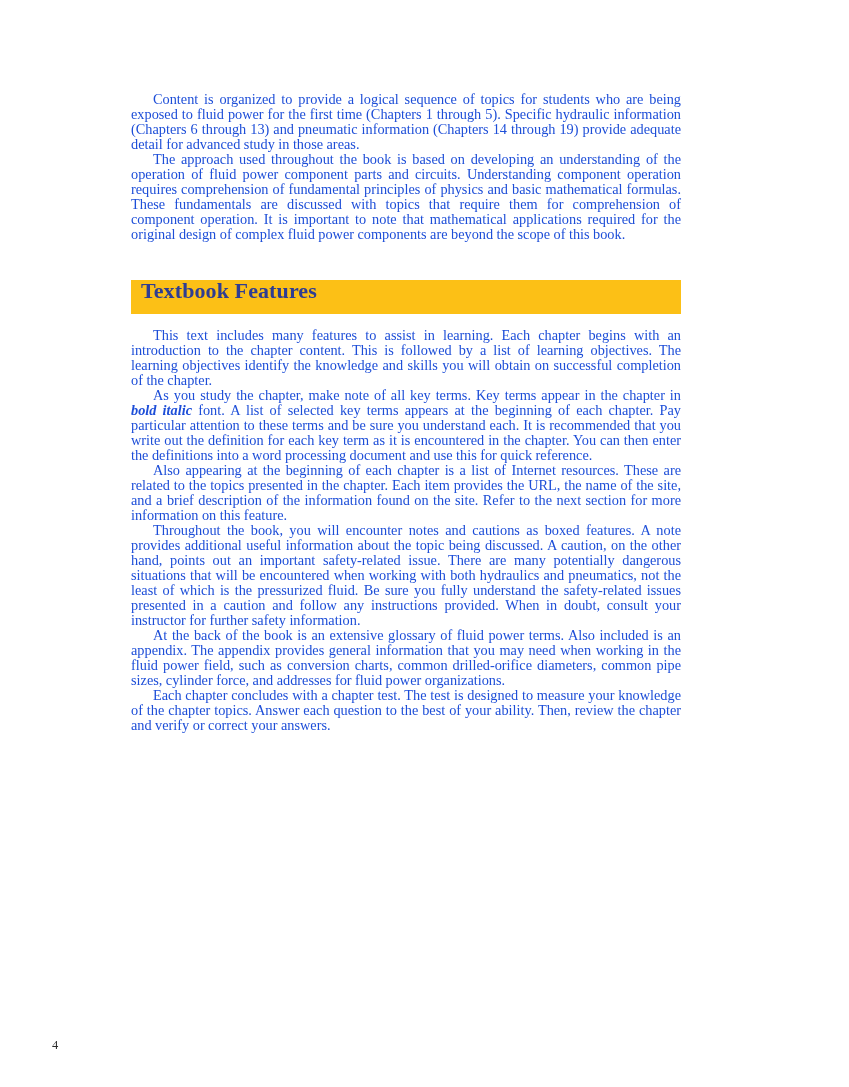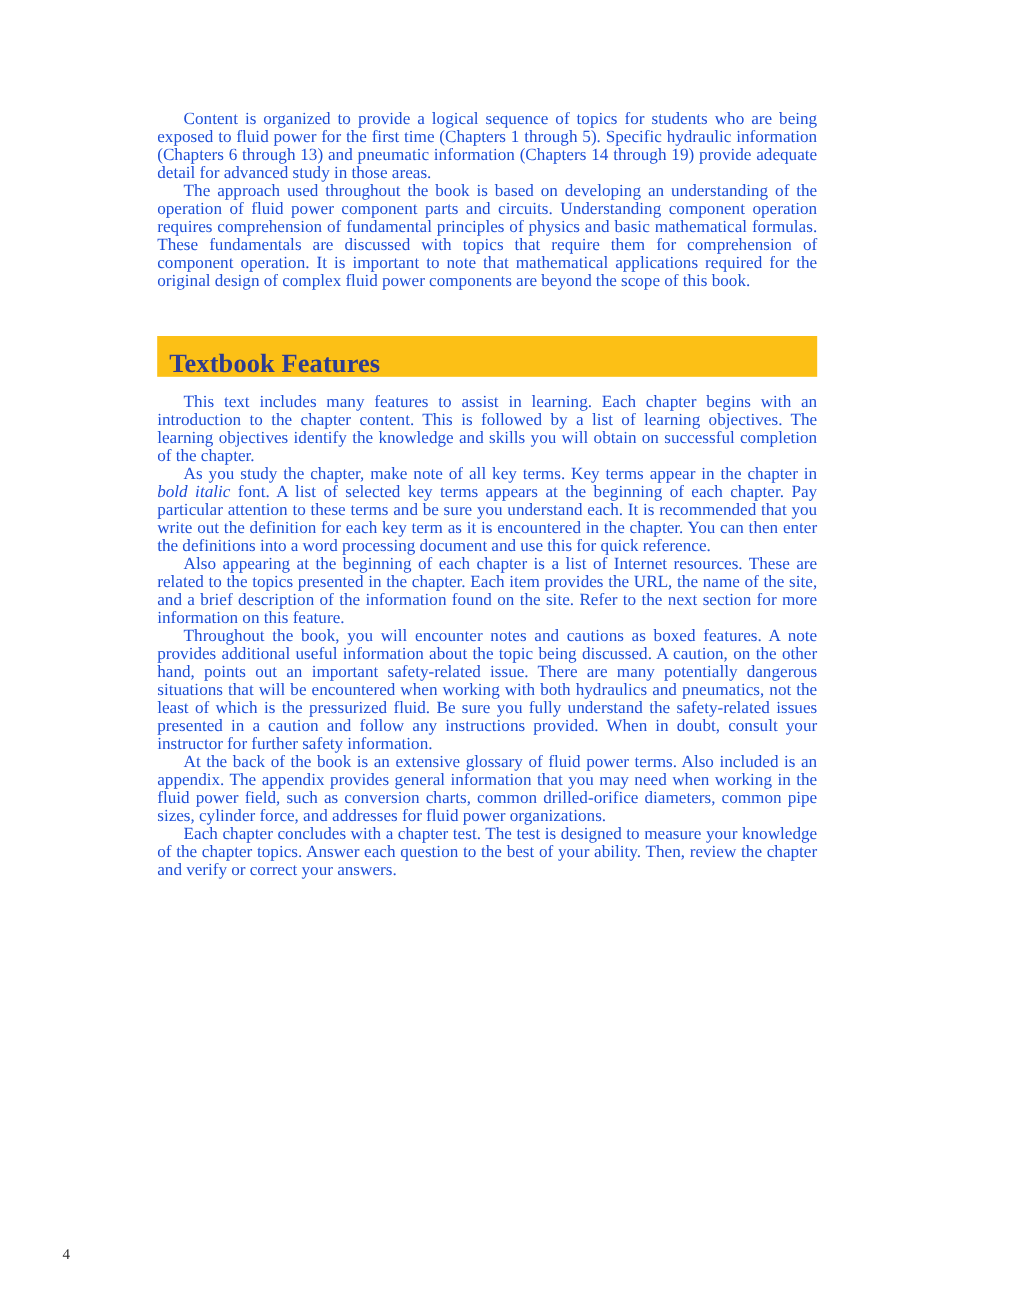--- a/index.html
+++ b/index.html
@@ -35,42 +35,42 @@
   }
   p.body-par + p.body-par {
     margin-top: 0;
   }
   .section-heading-bar {
     background: #fcc016;
     width: 550px;
     height: 34px;
     margin: 18px 0 14px 0;
     display: flex;
-    align-items: flex-end;
+    align-items: flex-start;
     box-sizing: border-box;
     padding-left: 10px;
   }
   .section-heading-bar .heading-text {
     font-family: "Liberation Serif", "DejaVu Serif", serif;
     font-weight: bold;
     font-size: 22px;
     line-height: 1;
     color: #2f3d92;
     letter-spacing: 0.1px;
   }
   .gap-before-heading { height: 20px; }
   .page-number {
     position: absolute;
     left: 52px;
     top: 1038px;
     font-size: 12.5px;
     color: #2b2b2b;
     font-family: "Liberation Serif", "DejaVu Serif", serif;
   }
-  .bi { font-weight: normal; font-style: italic; }
+  .bi { font-weight: bold; font-style: italic; }
 </style>
 </head>
 <body>
 
 <div class="page">
 
   <div class="content">
 
     <p class="body-par">Content is organized to provide a logical sequence of topics for students who are being exposed to fluid power for the first time (Chapters 1 through 5). Specific hydraulic information (Chapters 6 through 13) and pneumatic information (Chapters 14 through 19) provide adequate detail for advanced study in those areas.</p>
 

